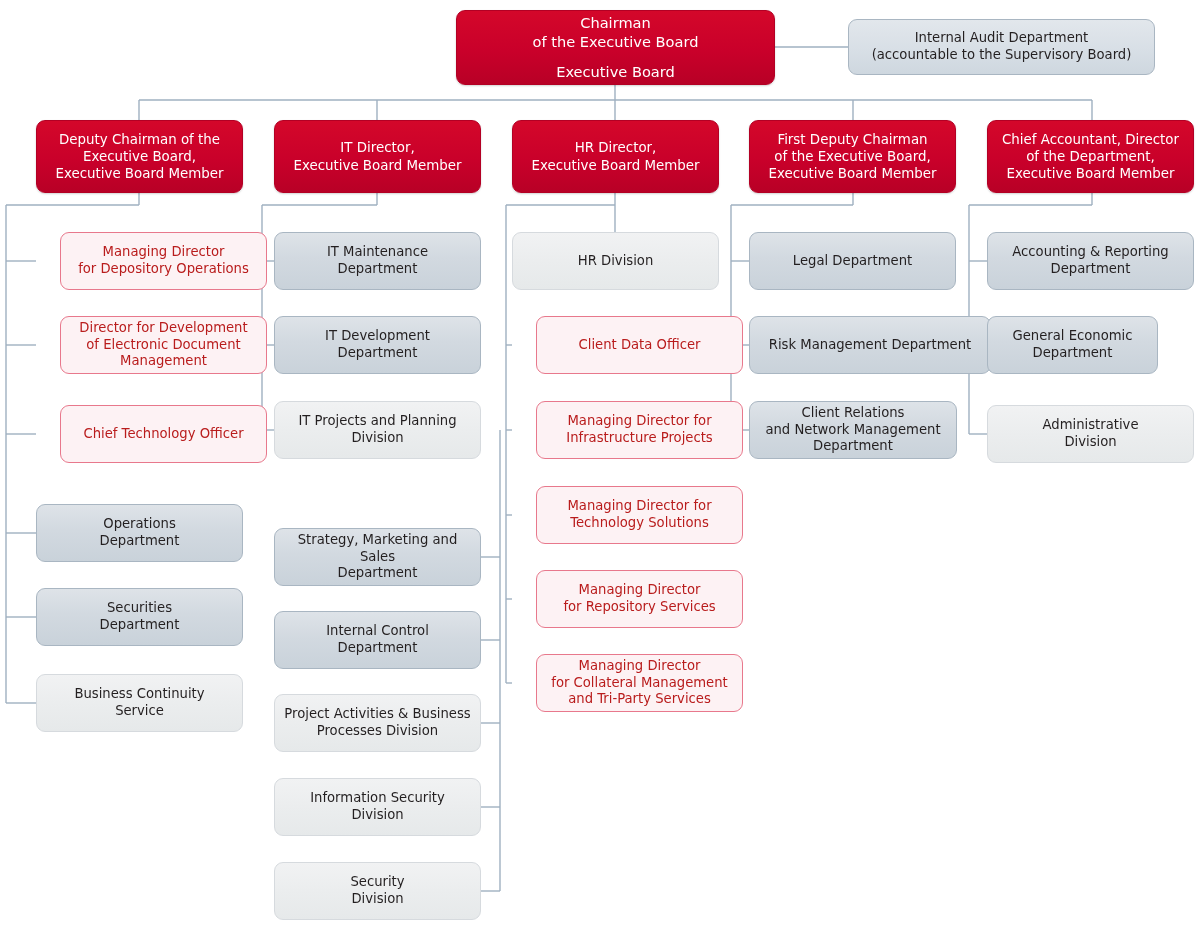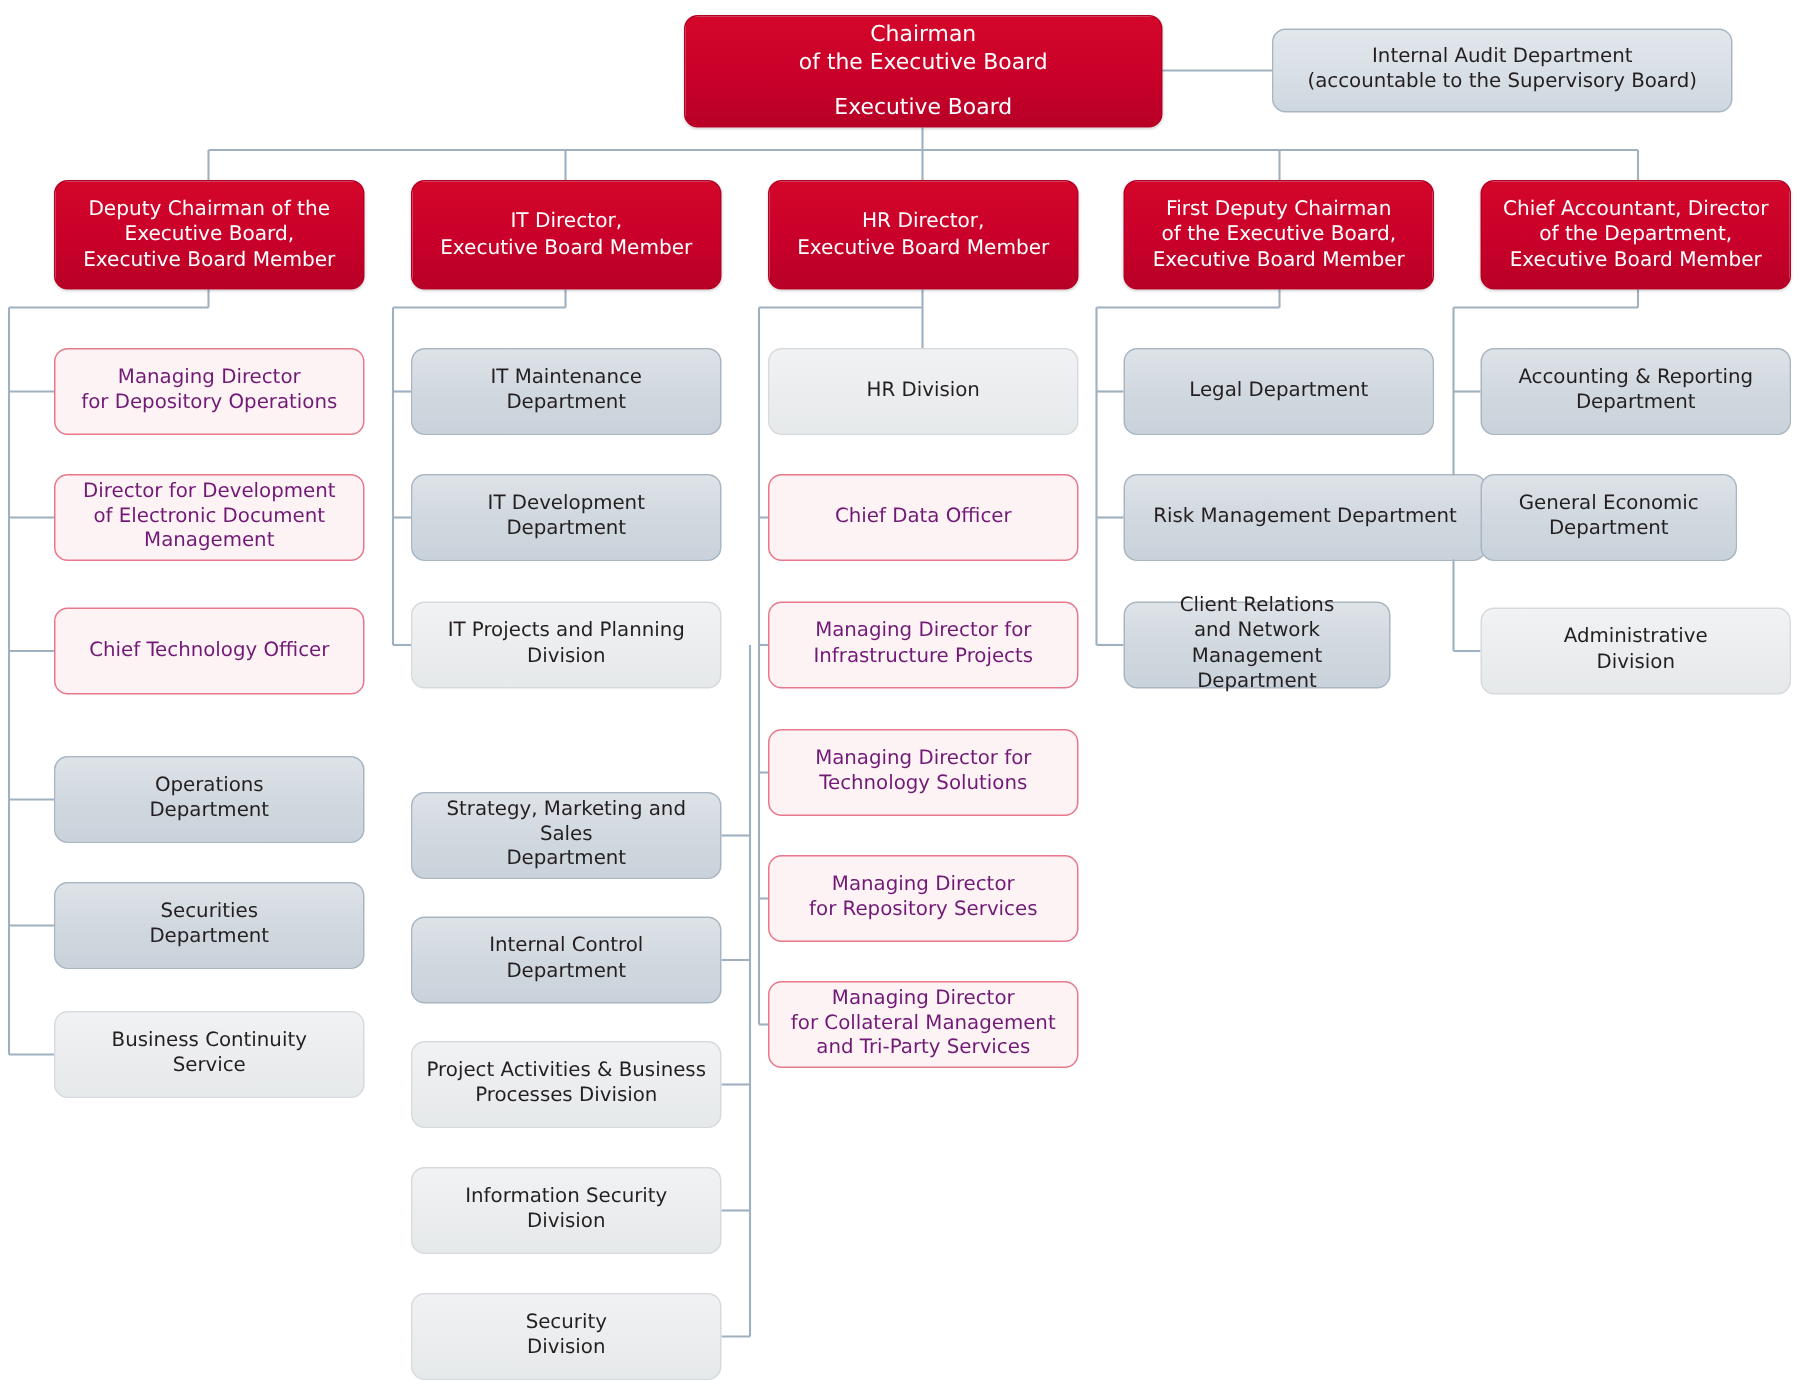--- a/index.html
+++ b/index.html
@@ -47,21 +47,22 @@
   .chair-rule{
     height:1px;background:rgba(255,255,255,.85);
     margin:6px 14px 5px;width:calc(100% - 28px);
   }
   .chair-bot{font-size:14.6px;line-height:1.3;}
 
   
   .n-pink{
     background:#fdf2f4;
     border:1.6px solid #e8788c;
-    color:#701a75;
+    color:#b91c1c;
+    margin-left:24px;
   }
   
   .n-grey{
     background:linear-gradient(180deg,#dee3e8 0%,#d2d9e0 45%,#c9d2da 100%);
     border:1px solid #a9b6c2;
     color:#231f20;
   }
   
   .n-light{
     background:linear-gradient(180deg,#f1f2f3 0%,#ebedee 50%,#e6e9ea 100%);
@@ -238,21 +239,21 @@
   </div>
   <div class="node n-light" style="left:274px;top:862px;width:207px;height:58px;flex-direction:column;">
     <span>Security</span>
     <span>Division</span>
   </div>
 
   <div class="node n-light" style="left:512px;top:232px;width:207px;height:58px;">
     <span>HR Division</span>
   </div>
   <div class="node n-pink" style="left:512px;top:316px;width:207px;height:58px;">
-    <span>Chief Data Officer</span>
+    <span>Client Data Officer</span>
   </div>
   <div class="node n-pink" style="left:512px;top:401px;width:207px;height:58px;flex-direction:column;">
     <span>Managing Director for</span>
     <span>Infrastructure Projects</span>
   </div>
   <div class="node n-pink" style="left:512px;top:486px;width:207px;height:58px;flex-direction:column;">
     <span>Managing Director for</span>
     <span>Technology Solutions</span>
   </div>
   <div class="node n-pink" style="left:512px;top:570px;width:207px;height:58px;flex-direction:column;">
@@ -264,21 +265,21 @@
     <span>for Collateral Management</span>
     <span>and Tri-Party Services</span>
   </div>
 
   <div class="node n-grey" style="left:749px;top:232px;width:207px;height:58px;">
     <span>Legal Department</span>
   </div>
   <div class="node n-grey" style="left:749px;top:316px;width:242px;height:58px;">
     <span>Risk Management Department</span>
   </div>
-  <div class="node n-grey" style="left:749px;top:401px;width:178px;height:58px;flex-direction:column;">
+  <div class="node n-grey" style="left:749px;top:401px;width:208px;height:58px;flex-direction:column;">
     <span>Client Relations</span>
     <span>and Network Management</span>
     <span>Department</span>
   </div>
 
   <div class="node n-grey" style="left:987px;top:232px;width:207px;height:58px;flex-direction:column;">
     <span>Accounting &amp; Reporting</span>
     <span>Department</span>
   </div>
   <div class="node n-grey" style="left:987px;top:316px;width:171px;height:58px;">

